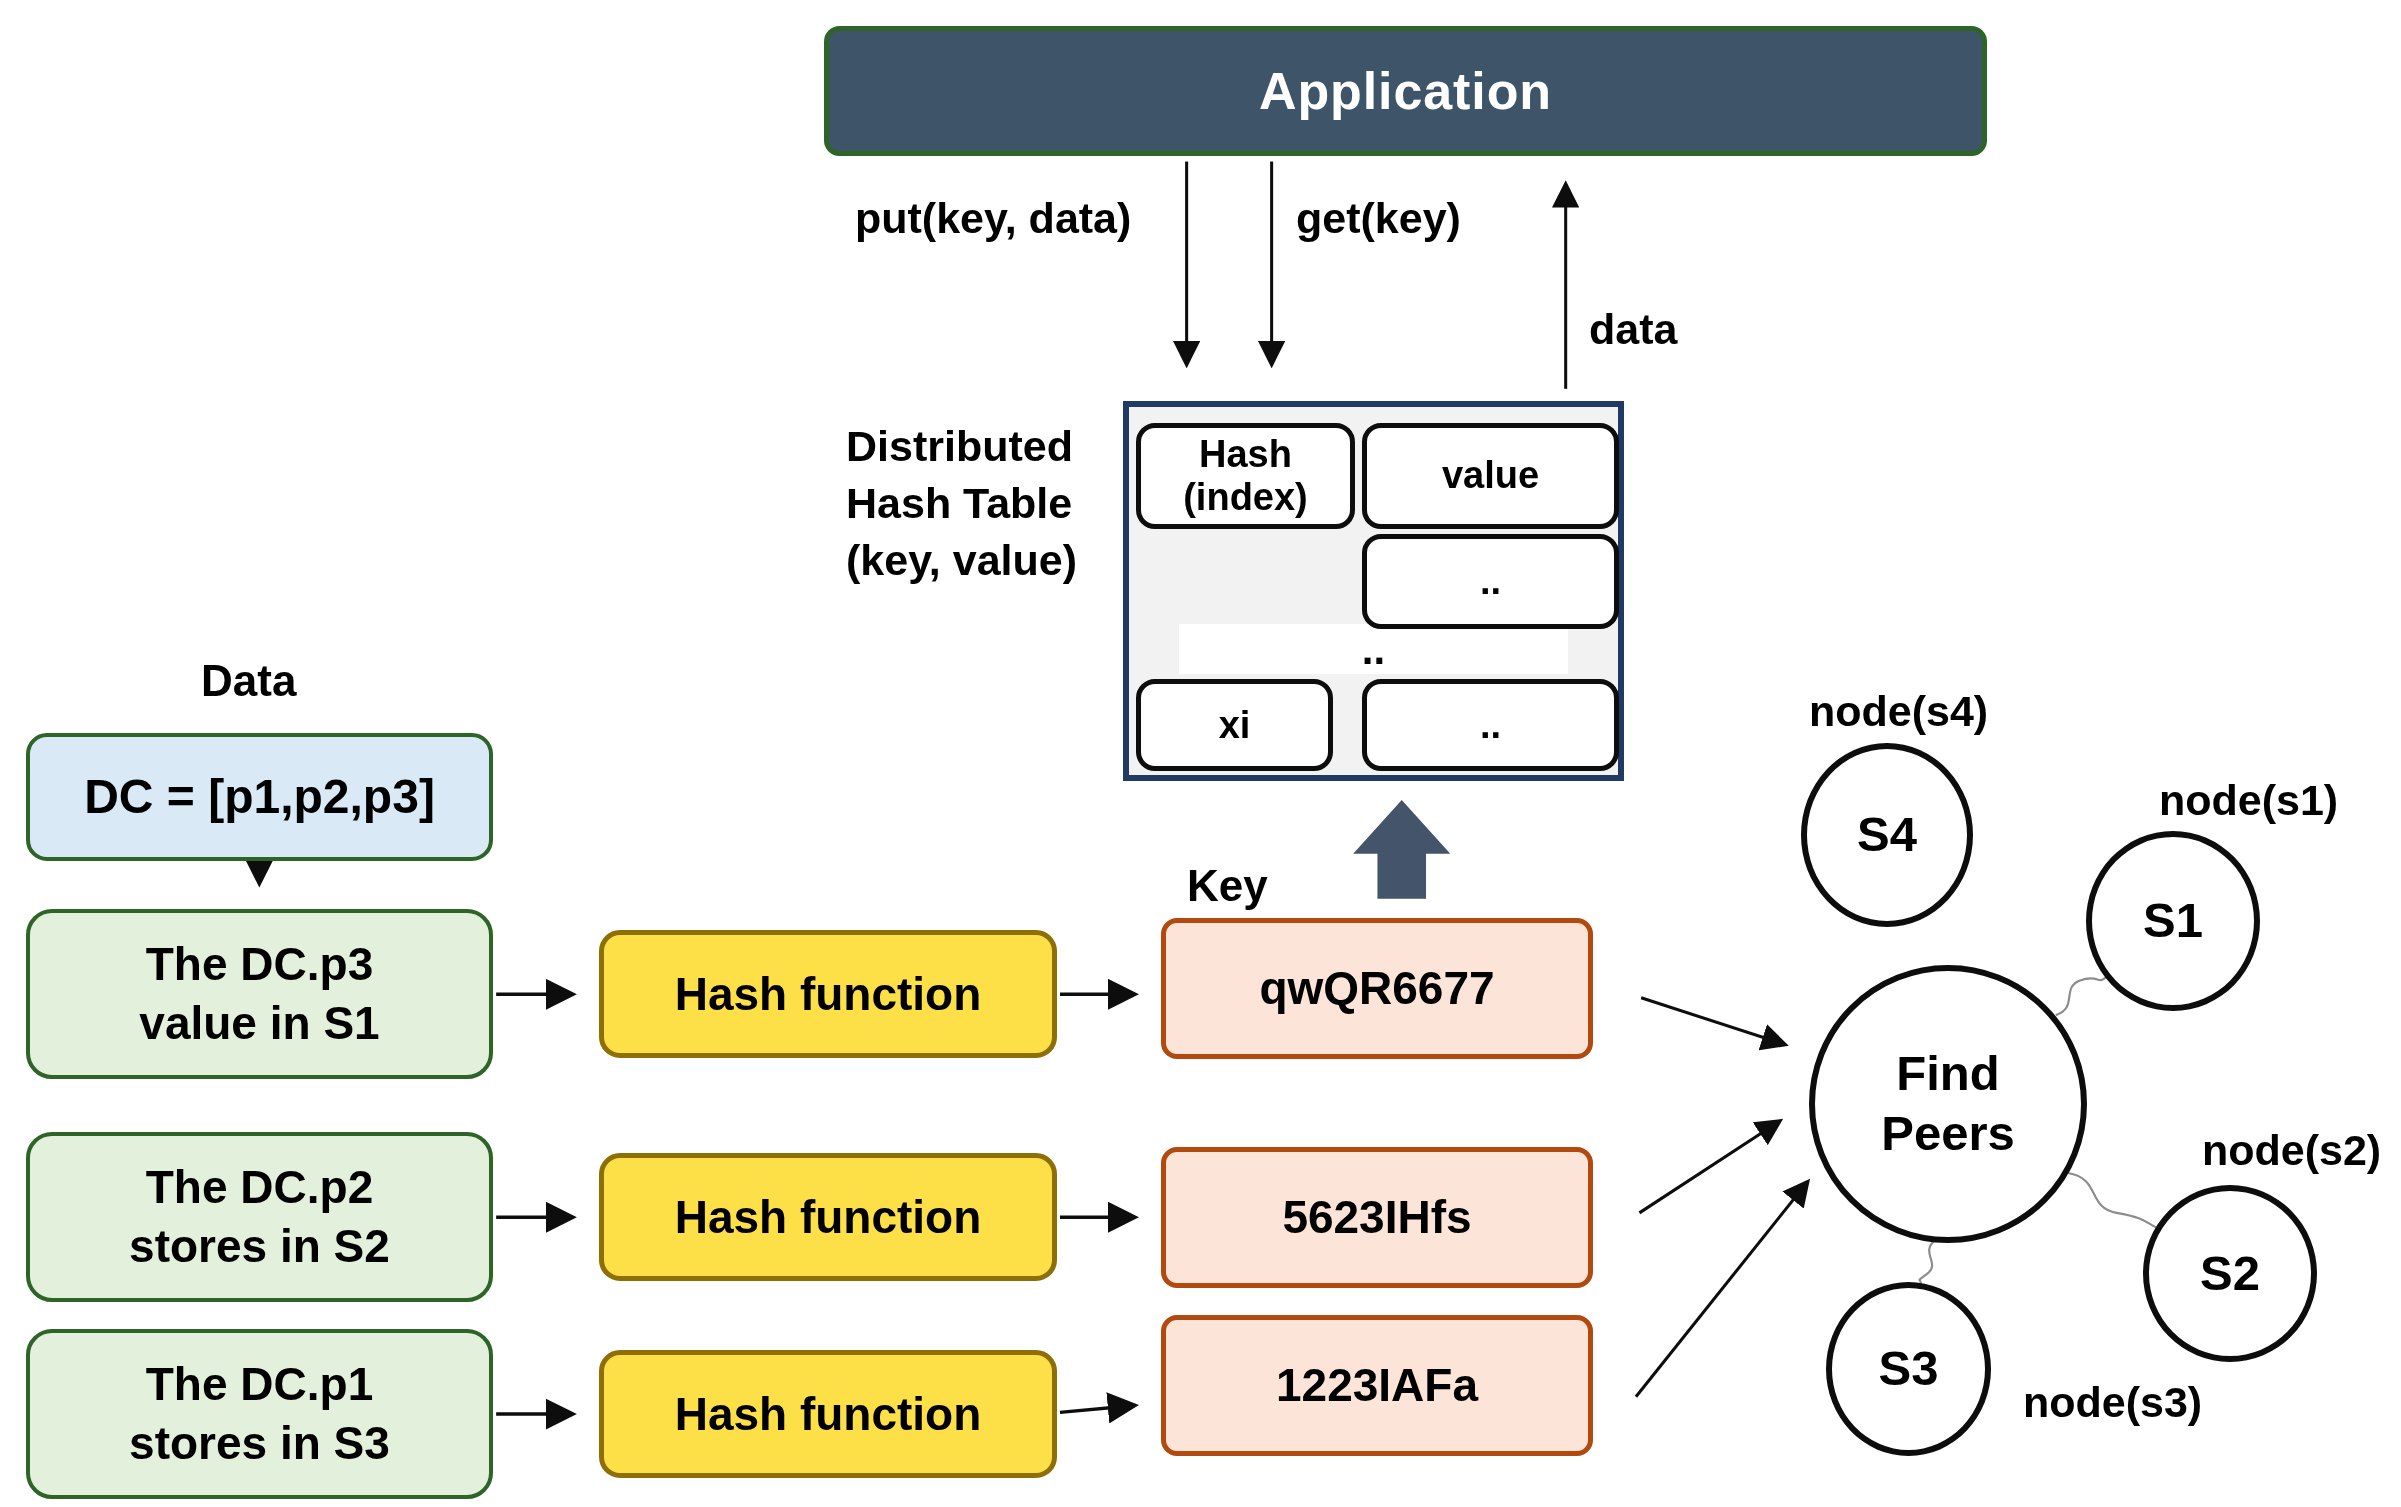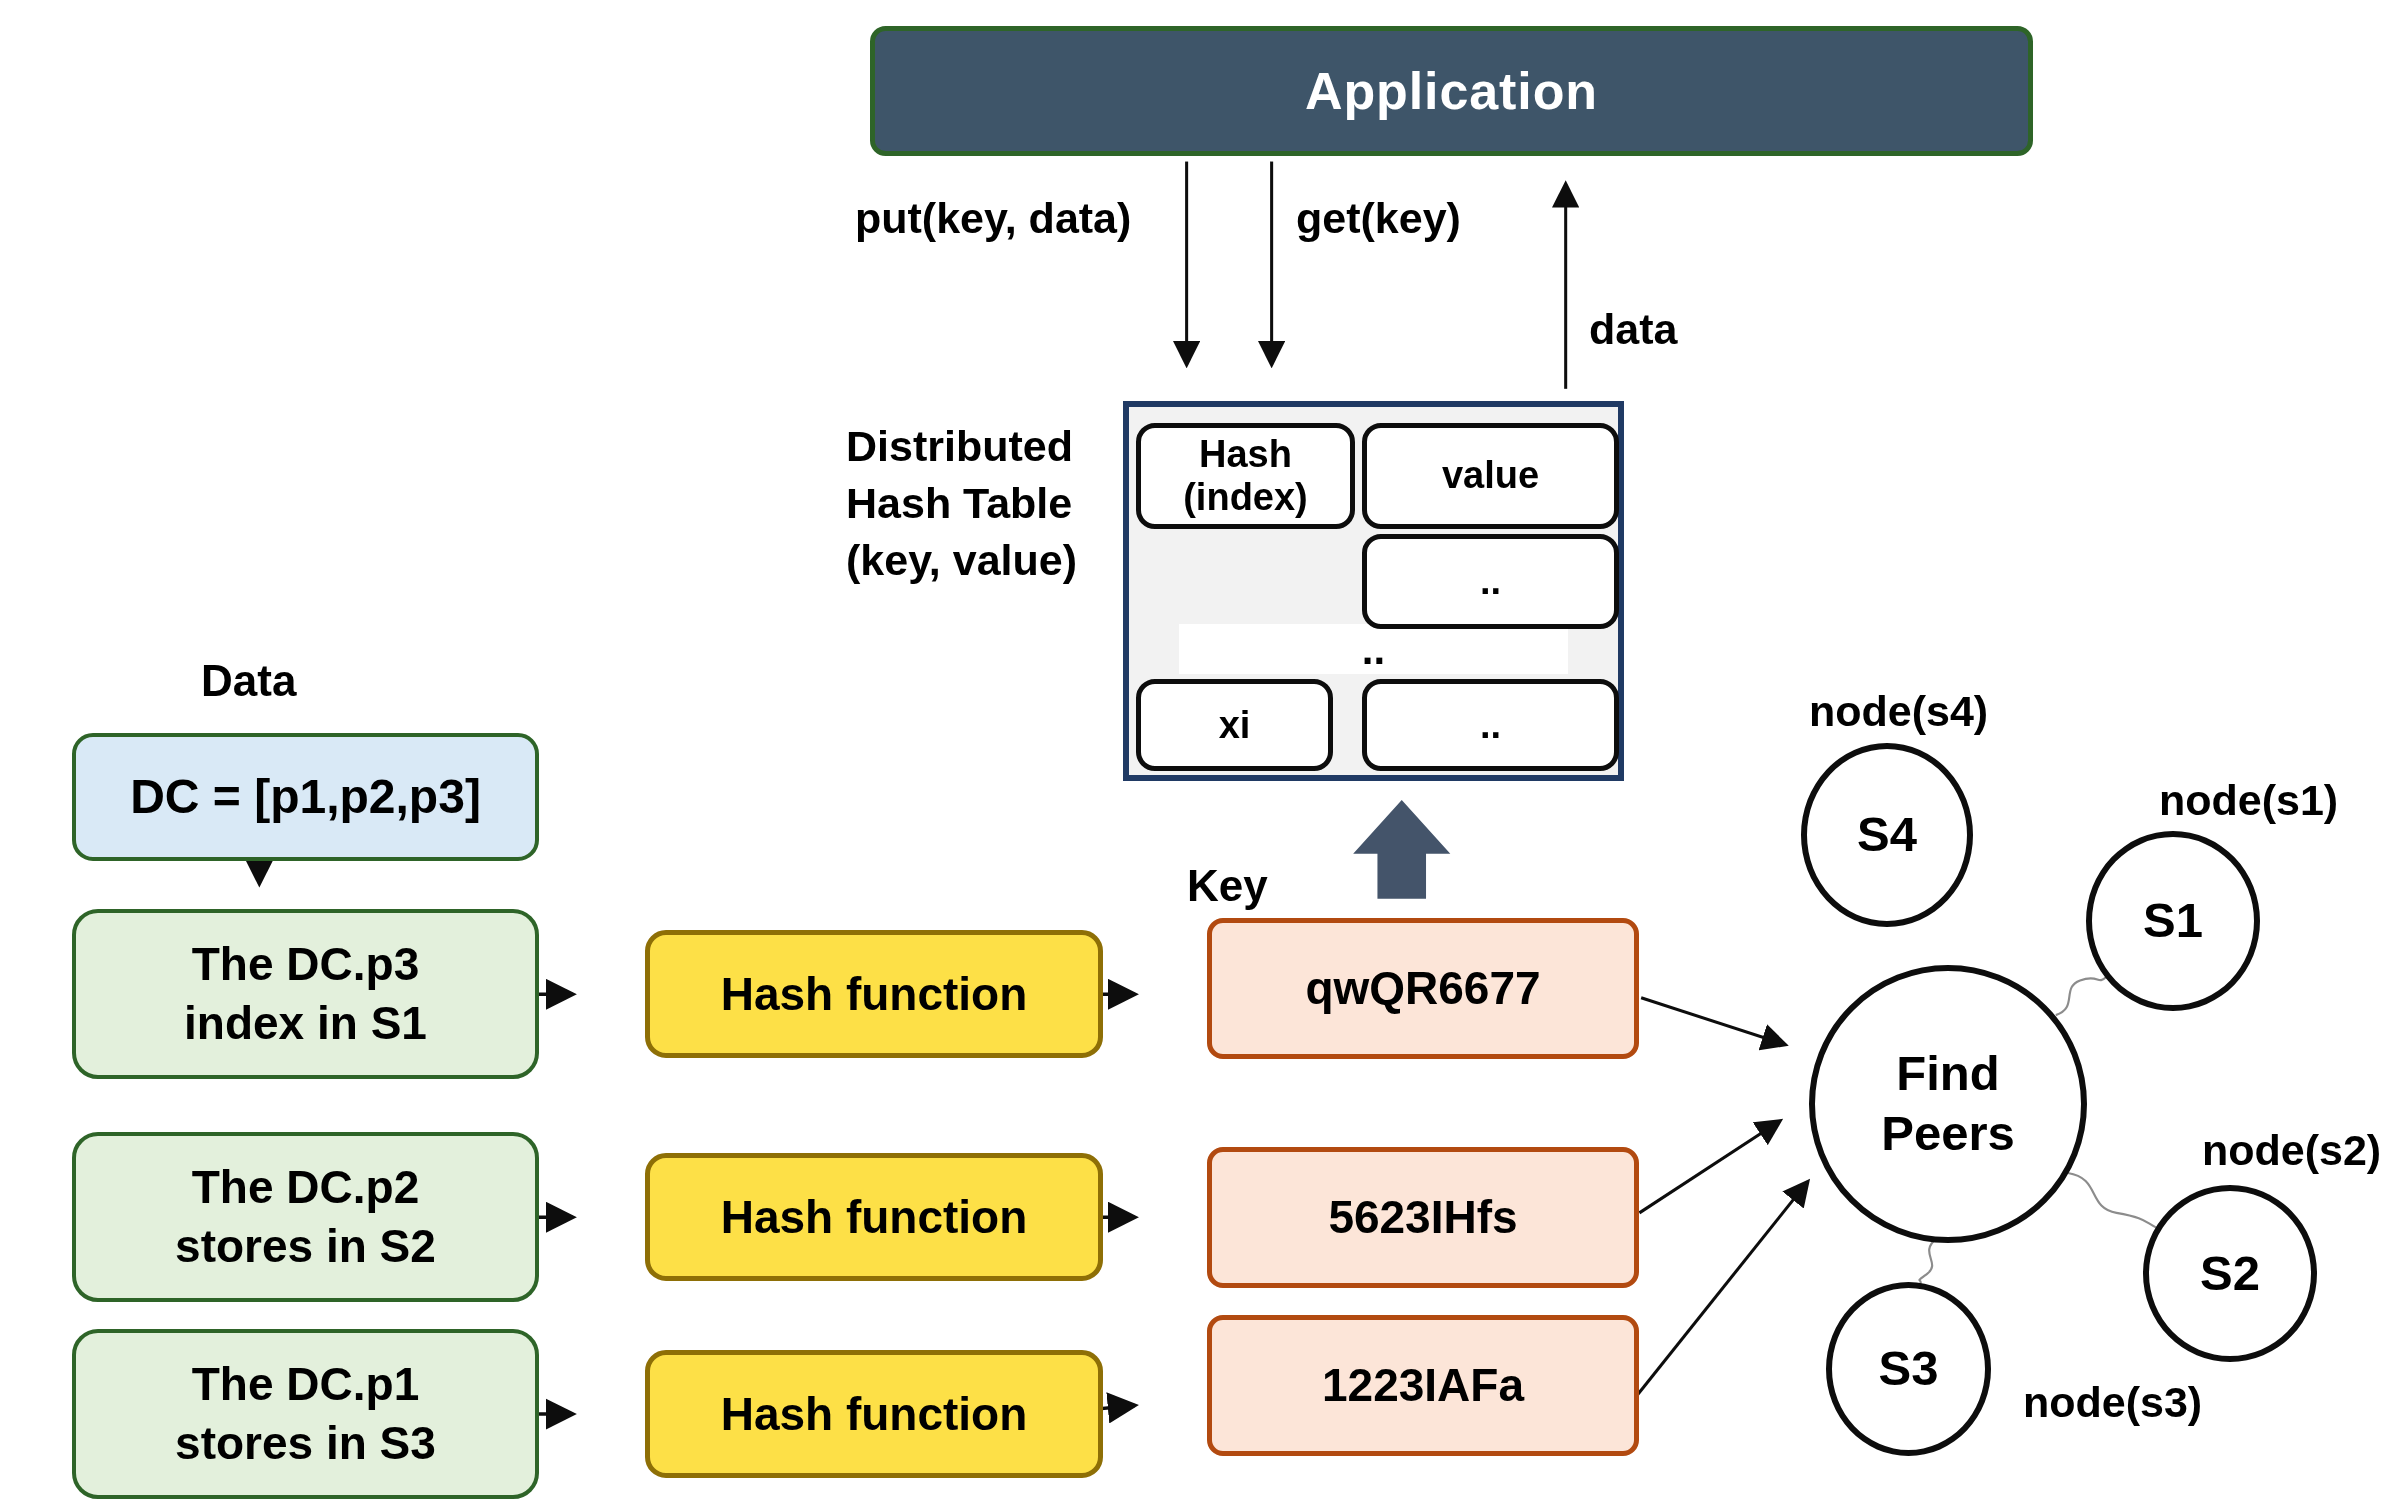--- a/index.html
+++ b/index.html
@@ -9,21 +9,21 @@
     background:#ffffff;
     font-family:"Liberation Sans", sans-serif;
     font-weight:bold;
     color:#000;
     overflow:hidden;
   }
   .canvas svg.wires{position:absolute;left:0;top:0;width:2401px;height:1508px;}
   .box{
     position:absolute;box-sizing:border-box;
     display:flex;flex-direction:column;align-items:center;justify-content:center;
-    text-align:center;font-weight:bold;line-height:1.28;margin-left:46px;
+    text-align:center;font-weight:bold;line-height:1.28;
   }
   .app-box{
     left:824px;top:26px;width:1163px;height:130px;
     background:#3E5569;border:5.2px solid #2E6428;border-radius:15.6px;
     color:#ffffff;font-size:52px;letter-spacing:0.9px;
   }
   .blue-box{
     left:26px;top:733px;width:467px;height:128px;
     background:#D9E9F6;border:4.3px solid #2E6428;border-radius:21px;
     font-size:48px;
@@ -143,21 +143,21 @@
 
   <div class="label" style="left:1187px;top:861px;font-size:44px;">Key</div>
 
   <div class="label" style="left:201px;top:656px;font-size:44px;">Data</div>
   <div class="box blue-box">
     <span>DC = [p1,p2,p3]</span>
   </div>
 
   <div class="box green-box" style="top:909px;">
     <span style="display:block">The DC.p3</span>
-    <span style="display:block">index in S1</span>
+    <span style="display:block">value in S1</span>
   </div>
   <div class="box yellow-box" style="top:930px;">
     <span>Hash function</span>
   </div>
   <div class="box orange-box" style="top:918px;">
     <span>qwQR6677</span>
   </div>
 
   <div class="box green-box" style="top:1132px;">
     <span style="display:block">The DC.p2</span>

